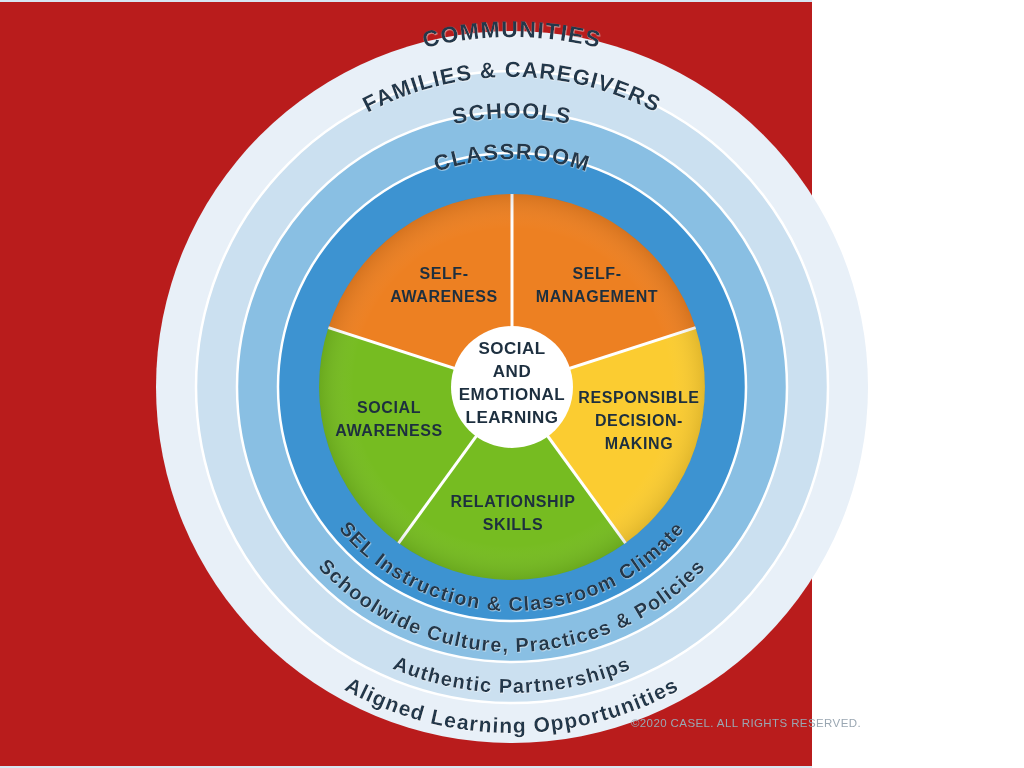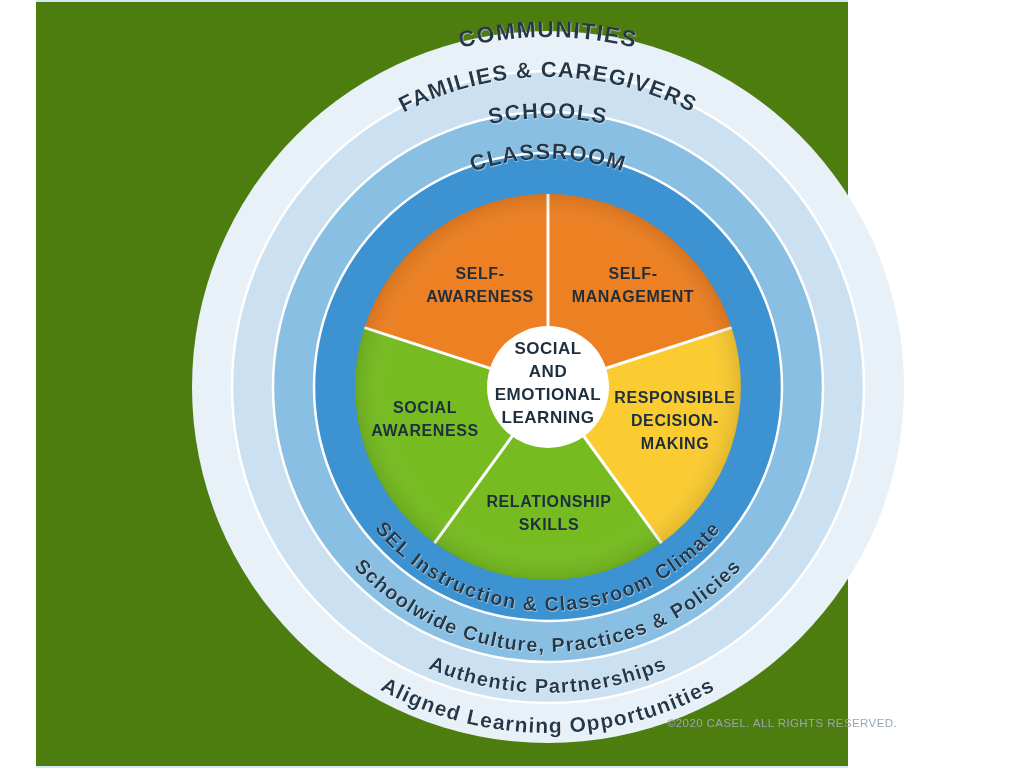--- a/index.html
+++ b/index.html
@@ -10,25 +10,24 @@
   body {
     width: 1024px;
     height: 768px;
     font-family: "Liberation Sans", sans-serif;
     overflow: hidden;
   }
   #stage {
     position: relative;
     width: 812px;
     height: 768px;
-    background: #4d7c0f;
+    background: #b91c1c;
     box-sizing: border-box;
     border-top: 2px solid #d7e6f2;
     border-bottom: 2px solid #d7e6f2;
-    margin-left: 36px;
   }
   #wheel {
     position: absolute;
     left: 0;
     top: 0;
     width: 1024px;
     height: 768px;
     display: block;
   }
   .ring-label {

